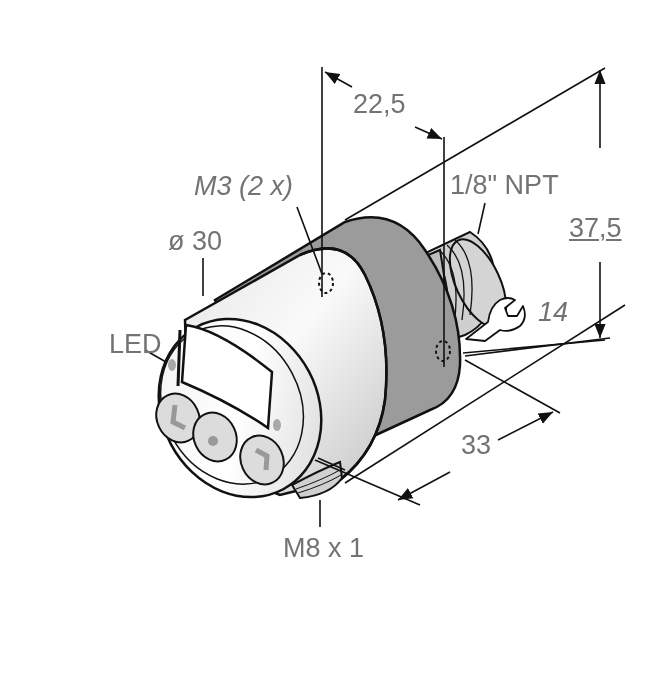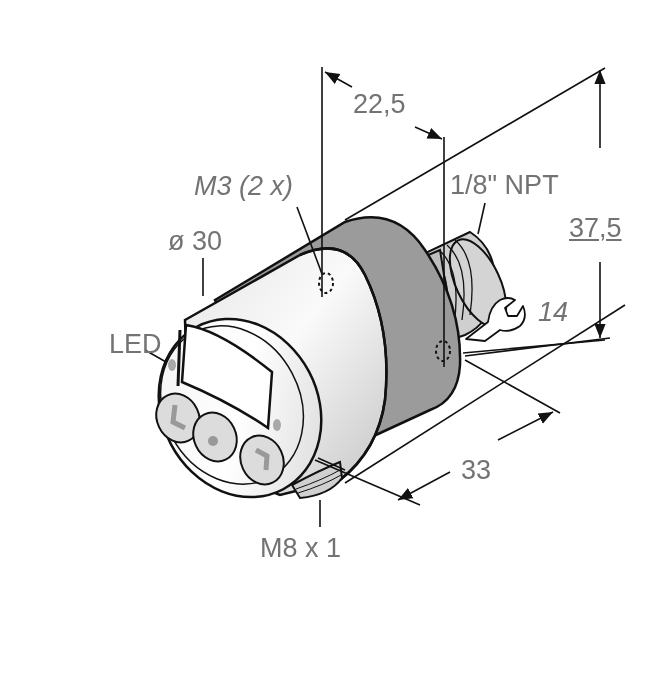--- a/index.html
+++ b/index.html
@@ -120,14 +120,14 @@
   </g>
 </svg>
 
 <div class="lbl" style="left:353px; top:91px;">22,5</div>
 <div class="lbl" style="left:194px; top:173px;font-style:italic;">M3 (2 x)</div>
 <div class="lbl" style="left:168px; top:228px;">ø 30</div>
 <div class="lbl" style="left:450px; top:172px;">1/8" NPT</div>
 <div class="lbl" style="left:569px; top:215px;text-decoration:underline;">37,5</div>
 <div class="lbl" style="left:73px; top:331px;margin-left:36px;">LED</div>
 <div class="lbl" style="left:538px; top:299px;font-style:italic;">14</div>
-<div class="lbl" style="left:461px; top:457px;">33</div>
-<div class="lbl" style="left:260px; top:535px;">M8 x 1</div>
+<div class="lbl" style="left:461px; top:432px;">33</div>
+<div class="lbl" style="left:283px; top:535px;">M8 x 1</div>
 
 </body></html>

